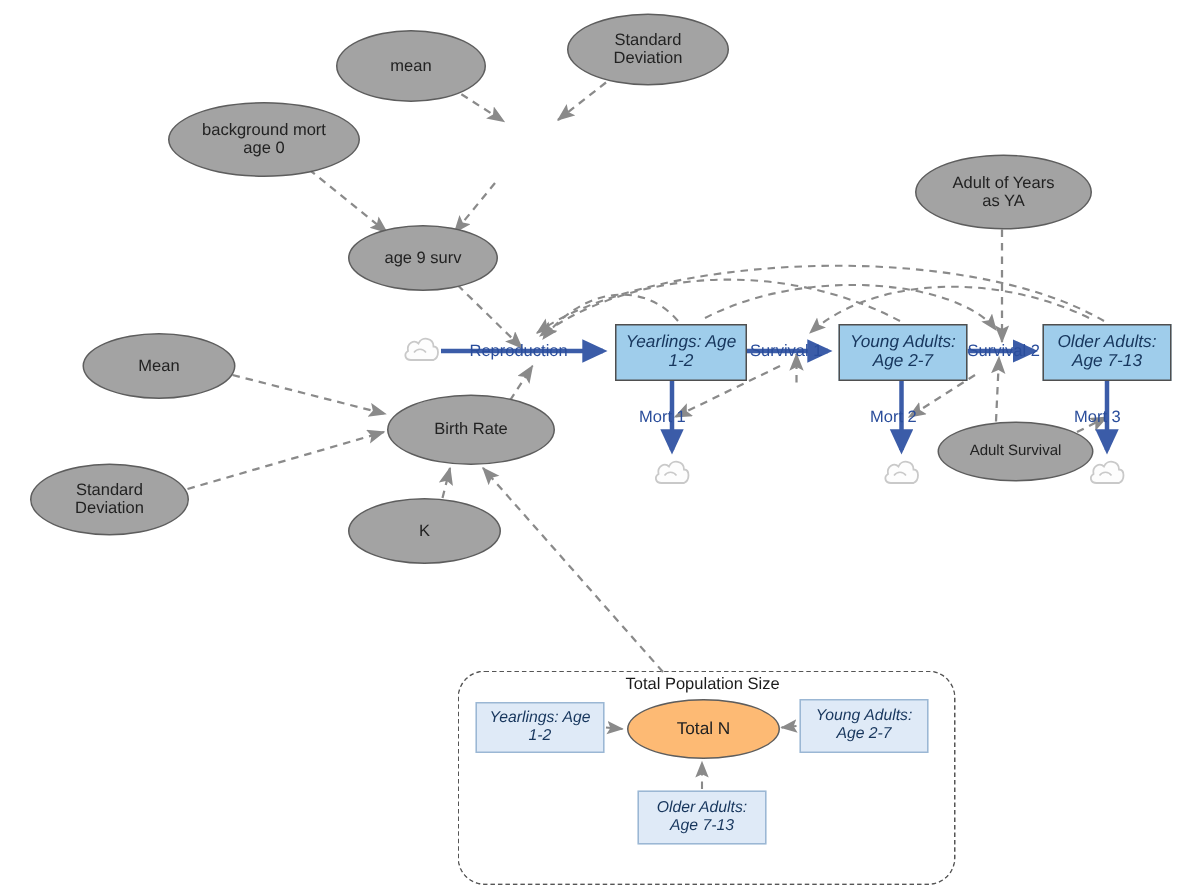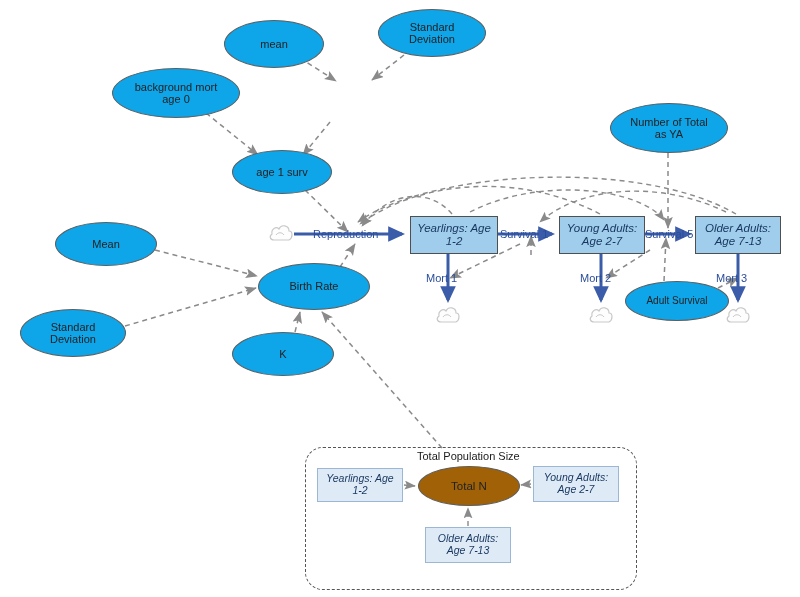--- a/index.html
+++ b/index.html
@@ -29,42 +29,42 @@
     box-sizing: border-box;
     display: flex;
     align-items: center;
     justify-content: center;
     text-align: center;
     line-height: 1.12;
     color: #1b1b1b;
   }
   .ellipse {
     border: 1.3px solid #5d5d5d;
-    background: #0ea5e9;
+    background: #a3a3a3;
     border-radius: 50%;
     font-size: 11px;
     color: #222;
   }
   .stock {
     border: 1.4px solid #4f4f4f;
     background: #9fcdeb;
     font-size: 11.5px;
     font-style: italic;
     color: #17365d;
   }
   .sub-stock {
     border: 1px solid #9bb7d4;
     background: #dfeaf7;
     font-size: 10.5px;
     font-style: italic;
     color: #17365d;
   }
   .sub-ellipse {
     border: 1.3px solid #5d5d5d;
-    background: #a16207;
+    background: #fdba74;
     border-radius: 50%;
     font-size: 11px;
     color: #222;
   }
   .flowlabel {
     position: absolute;
     font-size: 11px;
     color: #2a4d9b;
     white-space: nowrap;
     background: transparent;
@@ -193,24 +193,24 @@
 
   <div class="node ellipse" style="left:224px; top:20px; width:100px; height:48px;">mean</div>
 
   <div class="node ellipse" style="left:378px; top:9px; width:108px; height:48px; white-space:pre-line;">Standard
 Deviation</div>
 
   <div class="node ellipse" style="left:112px; top:68px; width:128px; height:50px; white-space:pre-line;">background mort
 age 0</div>
 
 
-  <div class="node ellipse" style="left:610px; top:103px; width:118px; height:50px; white-space:pre-line;">Number of Total
+  <div class="node ellipse" style="left:610px; top:103px; width:118px; height:50px; white-space:pre-line;">Adult of Years
 as YA</div>
 
-  <div class="node ellipse" style="left:232px; top:150px; width:100px; height:44px;">age 1 surv</div>
+  <div class="node ellipse" style="left:232px; top:150px; width:100px; height:44px;">age 9 surv</div>
 
   <div class="node ellipse" style="left:55px; top:222px; width:102px; height:44px;">Mean</div>
 
   <div class="node ellipse" style="left:258px; top:263px; width:112px; height:47px;">Birth Rate</div>
 
   <div class="node ellipse" style="left:20px; top:309px; width:106px; height:48px; white-space:pre-line;">Standard
 Deviation</div>
 
   <div class="node ellipse" style="left:232px; top:332px; width:102px; height:44px;">K</div>
 
@@ -221,21 +221,21 @@
 1-2</div>
 
   <div class="node stock" style="left:559px; top:216px; width:86px; height:38px; white-space:pre-line;">Young Adults:
 Age 2-7</div>
 
   <div class="node stock" style="left:695px; top:216px; width:86px; height:38px; white-space:pre-line;">Older Adults:
 Age 7-13</div>
 
   <div class="flowlabel" style="left:313px; top:228px;">Reproduction</div>
   <div class="flowlabel" style="left:500px; top:228px;">Survival 1</div>
-  <div class="flowlabel" style="left:645px; top:228px;">Survival 5</div>
+  <div class="flowlabel" style="left:645px; top:228px;">Survival 2</div>
   <div class="flowlabel" style="left:426px; top:272px;">Mort 1</div>
   <div class="flowlabel" style="left:580px; top:272px;">Mort 2</div>
   <div class="flowlabel" style="left:716px; top:272px;">Mort 3</div>
 
   <div class="group-box" style="left:305px; top:447px; width:332px; height:143px;"></div>
 
   <div class="grouplabel" style="left:417px; top:450px;">Total Population Size</div>
 
   <div class="node sub-stock" style="left:317px; top:468px; width:86px; height:34px; white-space:pre-line;">Yearlings: Age
 1-2</div>

